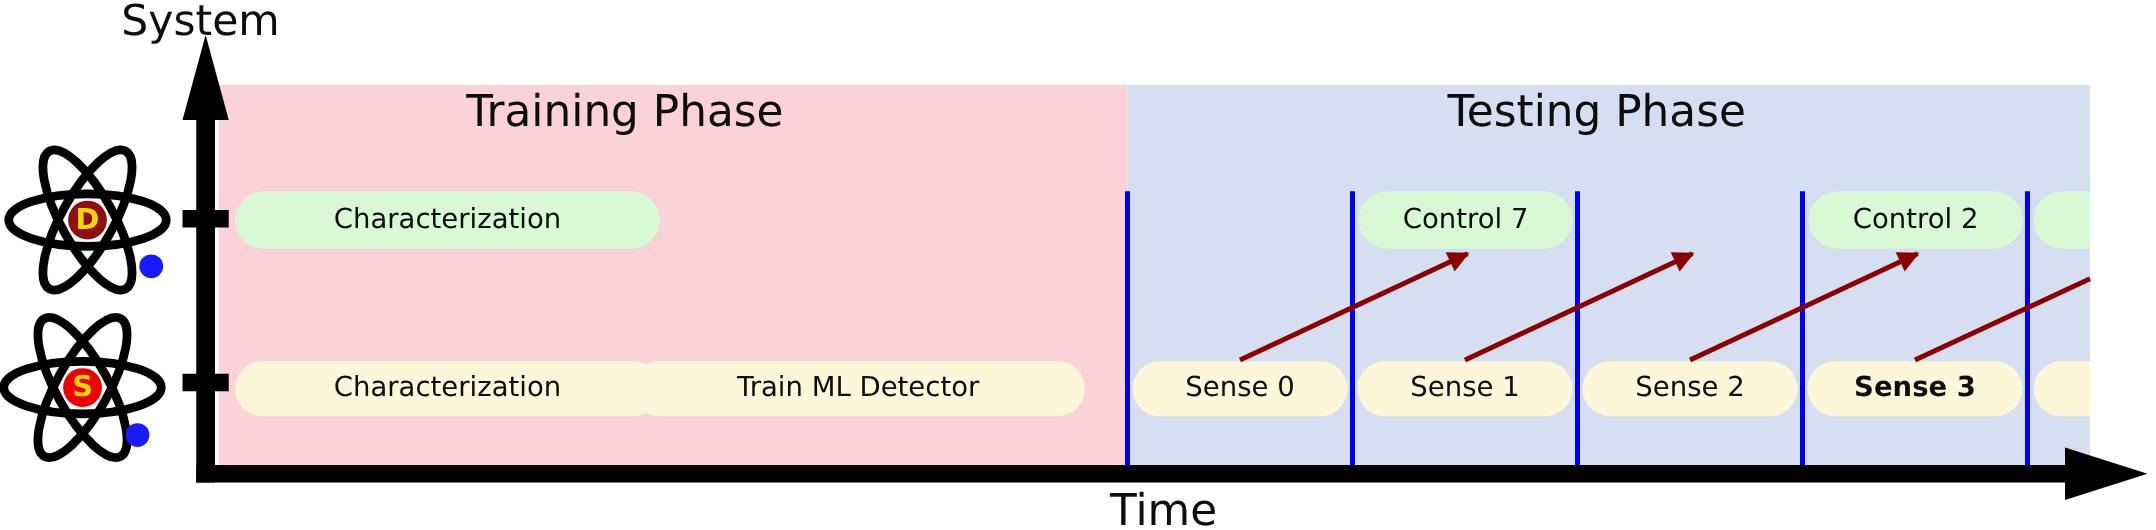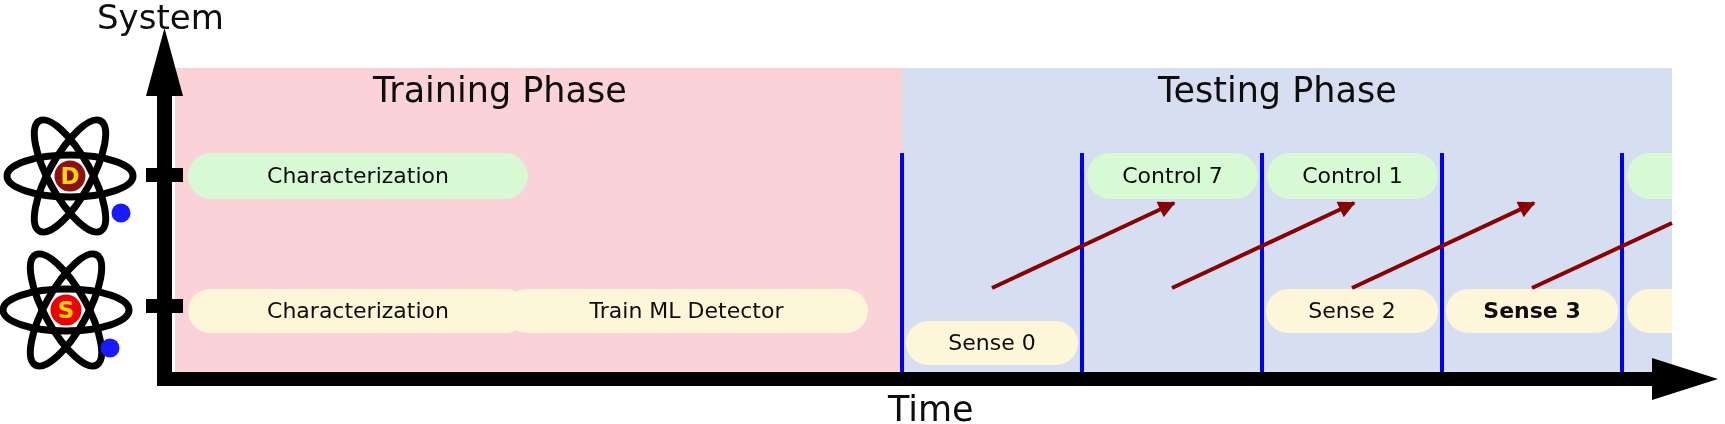--- a/index.html
+++ b/index.html
@@ -91,23 +91,24 @@
   </svg>
 
   <div class="phase-title text-layer" style="left:373px;">Training Phase</div>
   <div class="phase-title text-layer" style="left:1158px;">Testing Phase</div>
 
   <div class="axis-label text-layer" style="left:97px;top:-2px;">System</div>
   <div class="axis-label text-layer" style="left:888px;top:390px;font-size:35px;">Time</div>
 
   <div class="box green row1" style="left:188px;width:340px;">Characterization</div>
   <div class="box green row1" style="left:1087px;width:171px;">Control 7</div>
-  <div class="box green row1" style="left:1267px;width:171px;">Control 1</div>
+  <div class="box green row1" style="left:1447px;width:171px;">Control 2</div>
   <div class="box green row1 partial" style="left:1627px;width:45px;"></div>
 
   <div class="box cream row2" style="left:188px;width:340px;">Characterization</div>
   <div class="box cream row2" style="left:505px;width:363px;">Train ML Detector</div>
-  <div class="box cream row2" style="left:906px;width:172px;margin-top:32px;">Sense 0</div>
+  <div class="box cream row2" style="left:906px;width:172px;">Sense 0</div>
+  <div class="box cream row2" style="left:1086px;width:172px;">Sense 1</div>
   <div class="box cream row2" style="left:1266px;width:172px;">Sense 2</div>
   <div class="box cream row2" style="left:1446px;width:172px;font-weight:bold;">Sense 3</div>
   <div class="box cream row2 partial" style="left:1627px;width:45px;"></div>
 
 </div>
 
 </body></html>

